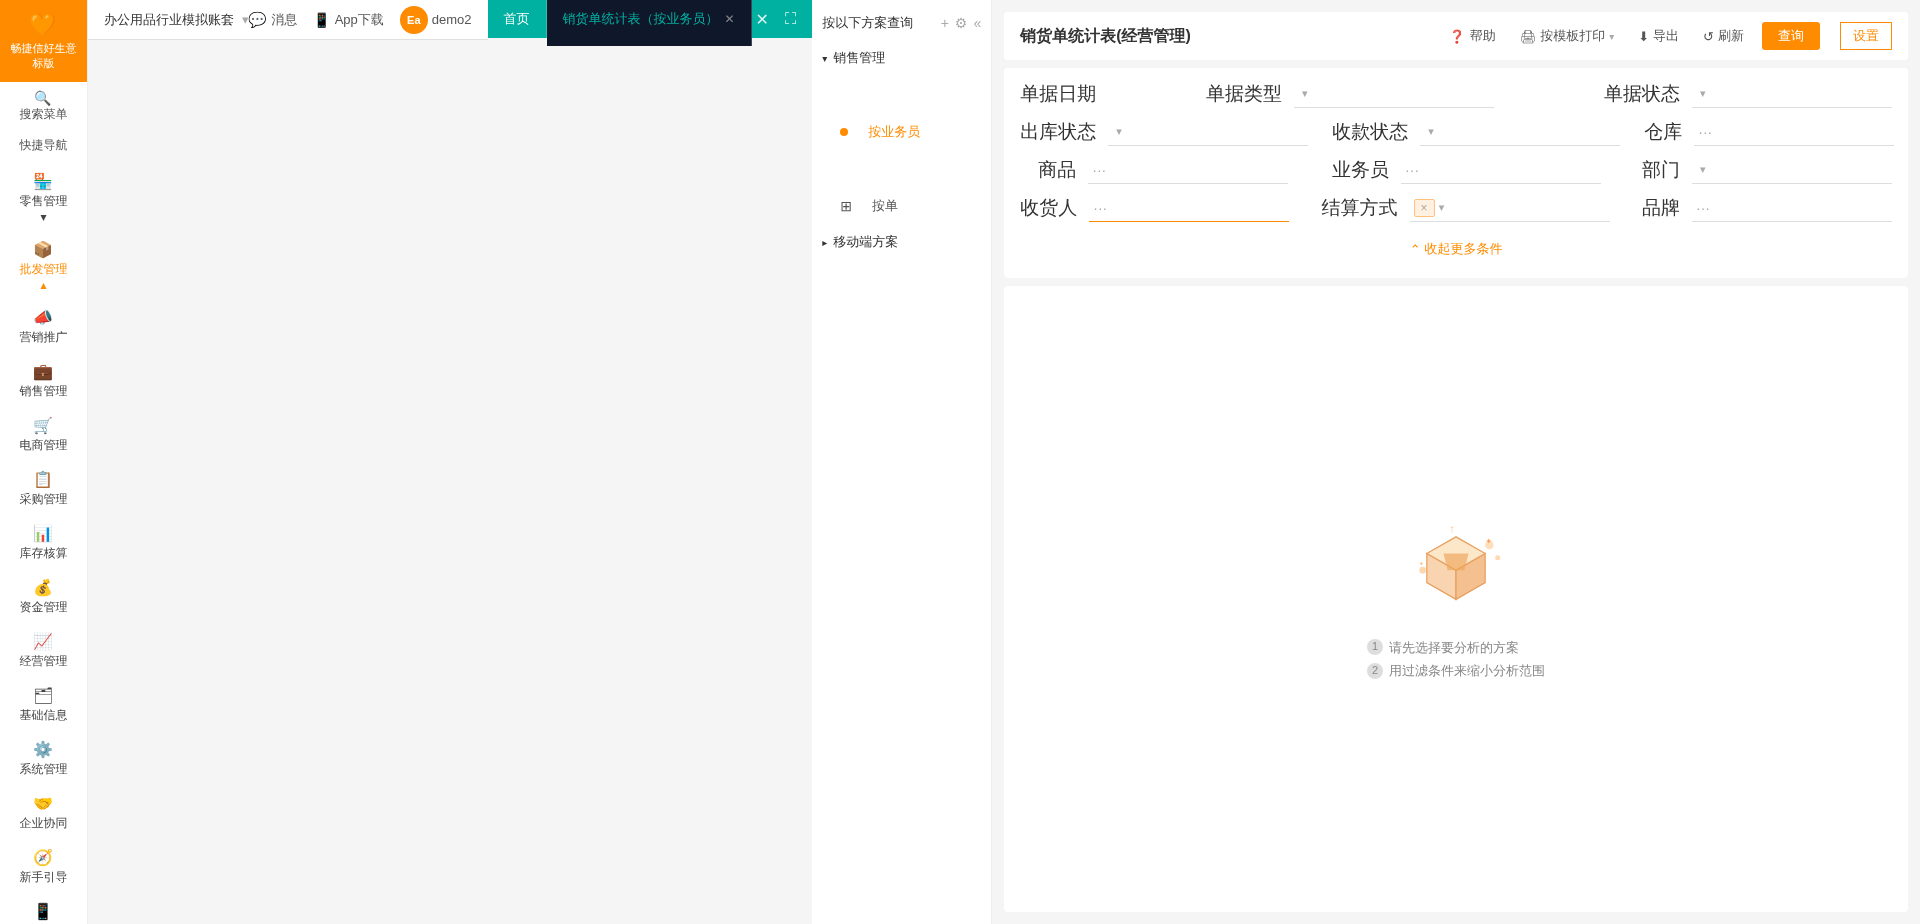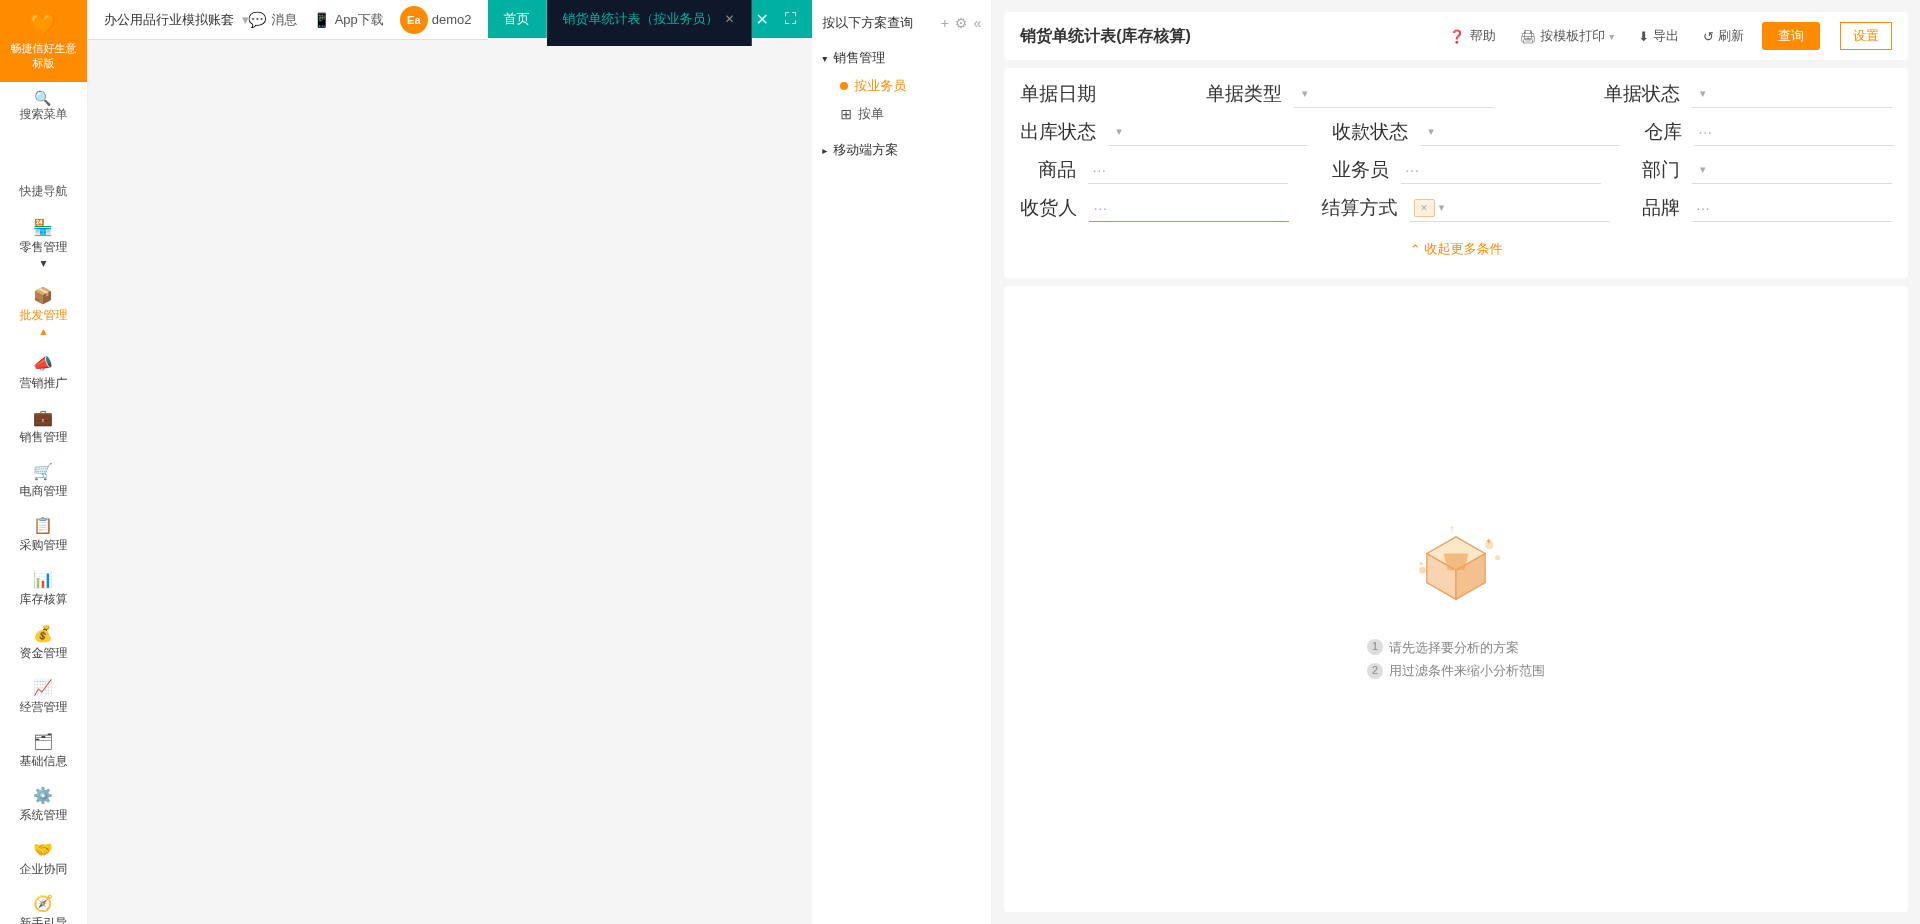--- a/index.html
+++ b/index.html
@@ -37,21 +37,20 @@
       cursor: pointer;
       width: 100%;
     }
     .sidebar-nav {
       padding: 6px 0;
       color: #555;
       font-size: 12px;
       text-align: center;
       cursor: pointer;
       width: 100%;
-      margin-top: 46px;
     }
     .sidebar-divider { height: 1px; background: #f0f0f0; width: 70%; margin: 2px auto; }
     .sidebar-item {
       padding: 8px 4px;
       color: #444;
       font-size: 12px;
       text-align: center;
       cursor: pointer;
       width: 100%;
       display: flex;
@@ -204,21 +203,22 @@
       cursor: pointer;
       gap: 6px;
     }
     .left-panel-child {
       display: flex;
       align-items: center;
       padding: 5px 10px 5px 28px;
       font-size: 13px;
       color: #555;
       cursor: pointer;
-      gap: 6px;
+      gap: 20px;
+      margin-top: 46px;
     }
     .left-panel-child.active {
       color: #ff8c00;
       font-weight: 500;
     }
     .orange-dot {
       width: 8px; height: 8px;
       border-radius: 50%;
       background: #ff8c00;
       flex-shrink: 0;
@@ -552,21 +552,21 @@
         <div class="left-panel-group">
           <span style="font-size:10px;">▸</span>
           <span>移动端方案</span>
         </div>
       </div>
     </div>
 
     <div id="right-panel">
 
       <div class="page-header">
-        <span class="page-title">销货单统计表(库存核算)</span>
+        <span class="page-title">销货单统计表(经营管理)</span>
         <div class="page-actions">
           <div class="action-btn">
             <span>❓</span>
             <span>帮助</span>
           </div>
           <div class="action-btn">
             <span>🖨</span>
             <span>按模板打印</span>
             <span style="font-size:10px;color:#aaa;">▾</span>
           </div>

